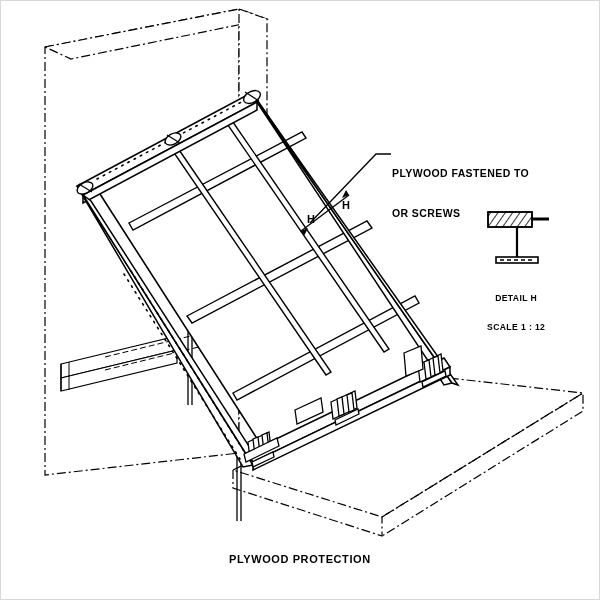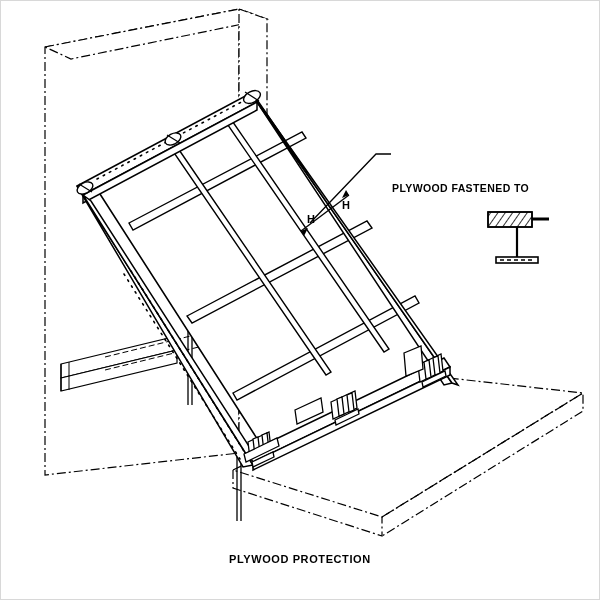--- a/index.html
+++ b/index.html
@@ -26,21 +26,21 @@
   }
   .txt {
     position: absolute;
     font-family: "Liberation Sans", sans-serif;
     color: #000000;
     white-space: pre;
     letter-spacing: 0.4px;
   }
   #callout-text {
     left: 391px;
-    top: 155px;
+    top: 140px;
     font-size: 10.5px;
     line-height: 13.2px;
     font-weight: 700;
   }
   #callout-text div { white-space: pre; }
   #detail-label {
     left: 486px;
     top: 274px;
     font-size: 8.6px;
     line-height: 9.6px;
@@ -215,21 +215,26 @@
 
       <line x1="516" y1="226" x2="516" y2="258" stroke="#000" stroke-width="2.2"></line>
 
       <rect x="495" y="256" width="42" height="6" fill="#ffffff" stroke="#000" stroke-width="1.6"></rect>
       <line x1="499" y1="259" x2="533" y2="259" stroke="#000" stroke-width="1.4" stroke-dasharray="4,3"></line>
     </g>
   </svg>
 
   <div id="callout-text" class="txt">
     <div>PLYWOOD FASTENED TO</div>
+    <div>OR SCREWS</div>
   </div>
 
+  <div id="detail-label" class="txt">
+    <div>DETAIL H</div>
+    <div>SCALE 1 : 12</div>
+  </div>
 
   <span id="sec-h-left" class="sec-mark">H</span>
   <span id="sec-h-right" class="sec-mark">H</span>
 
   <div id="bottom-caption" class="txt">PLYWOOD PROTECTION</div>
 
 </div>
 
 </body></html>

